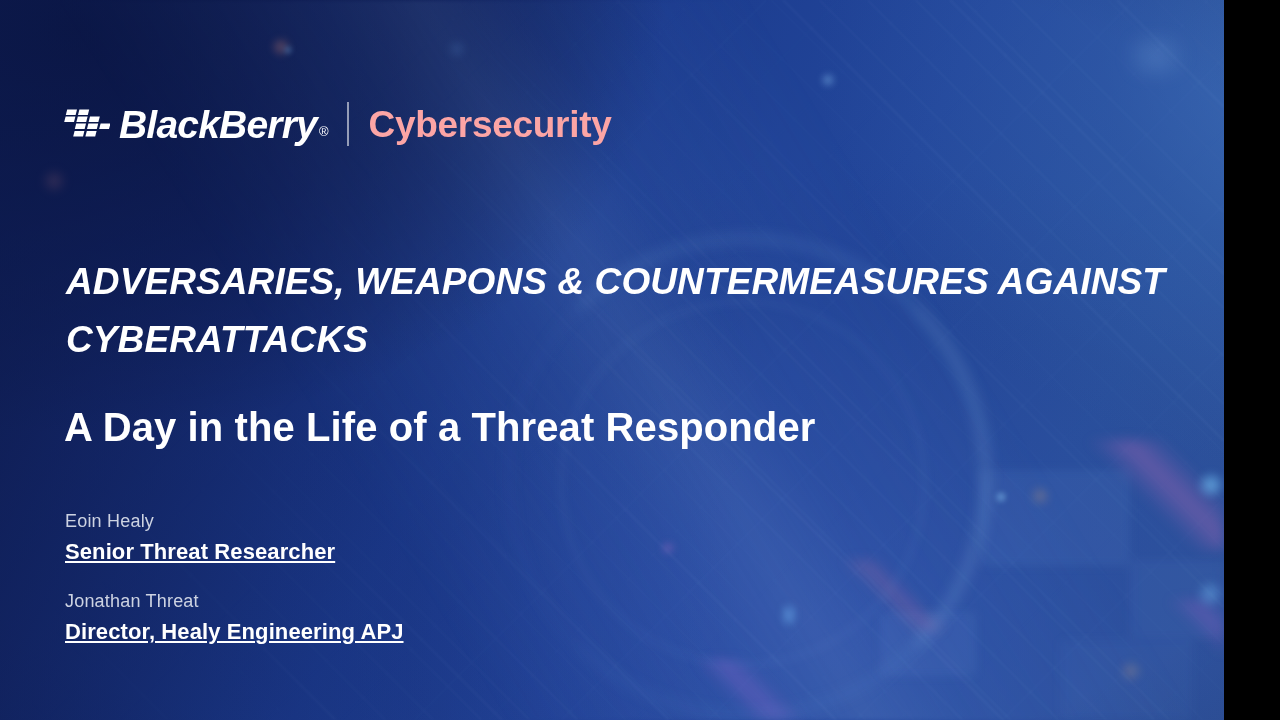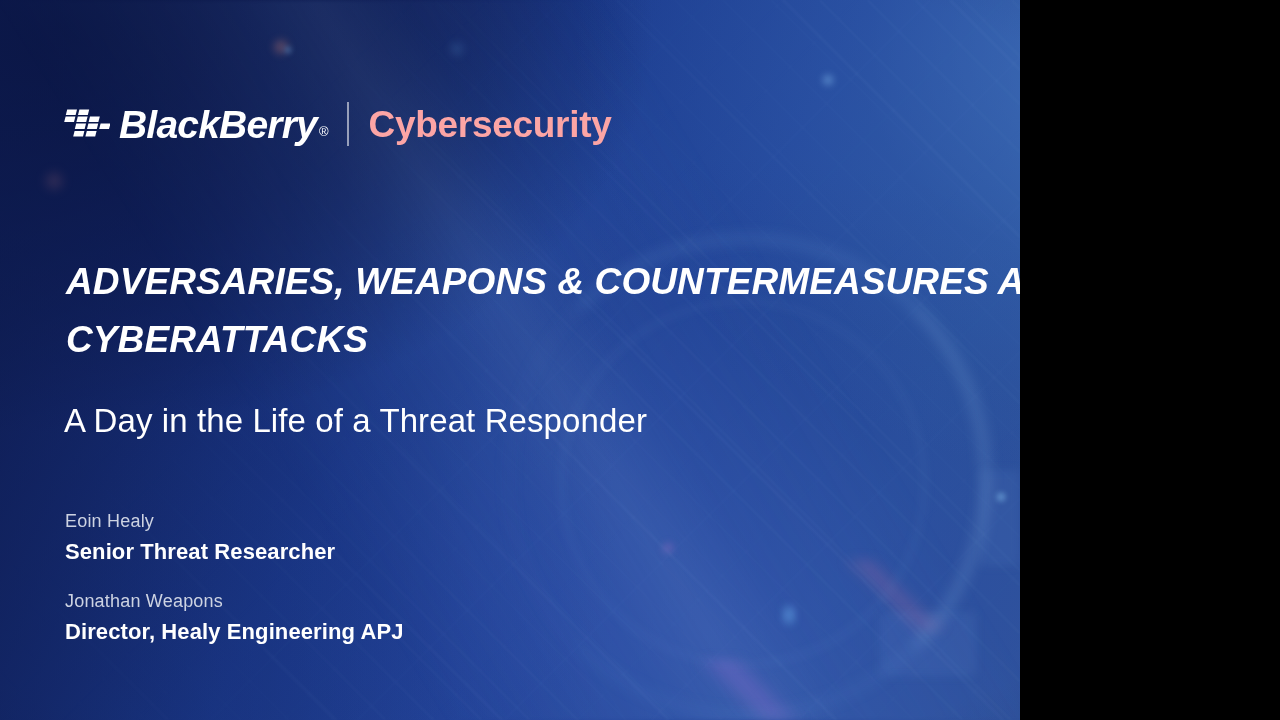--- a/index.html
+++ b/index.html
@@ -8,21 +8,21 @@
     padding: 0;
     background: #000;
   }
   body {
     font-family: "Liberation Sans", sans-serif;
   }
 
   
   .slide {
     position: relative;
-    width: 1020px;
+    width: 1224px;
     height: 720px;
     overflow: hidden;
     background: #17327d;
     user-select: none;
   }
 
   
   .bg-layer {
     position: absolute;
     inset: 0;
@@ -203,22 +203,22 @@
     letter-spacing: 0.1px;
     text-transform: uppercase;
   }
 
   
   .subtitle {
     position: absolute;
     left: 64px;
     top: 374px;
     color: #ffffff;
-    font-size: 33px;
-    font-weight: normal;
+    font-size: 40px;
+    font-weight: bold;
     line-height: 40px;
     letter-spacing: 0.1px;
   }
 
   
   .presenters {
     position: absolute;
     left: 65px;
     top: 506px;
   }
@@ -231,20 +231,21 @@
     font-weight: 300;
     line-height: 30px;
     letter-spacing: 0.2px;
   }
   .presenter-role {
     color: #ffffff;
     font-size: 22px;
     font-weight: bold;
     line-height: 32px;
     letter-spacing: 0.1px;
+    text-decoration: underline;
   }
 </style>
 </head>
 <body>
 
 <div class="slide">
 
   <div class="bg-layer bg-base"></div>
   <div class="bg-layer bg-sweep"></div>
   <div class="bg-layer bg-traces"></div>
@@ -302,19 +303,19 @@
     <h1 class="title">Adversaries, Weapons &amp; Countermeasures Against Cyberattacks</h1>
 
     <h2 class="subtitle">A Day in the Life of a Threat Responder</h2>
 
     <div class="presenters">
       <div class="presenter">
         <div class="presenter-name">Eoin Healy</div>
         <div class="presenter-role">Senior Threat Researcher</div>
       </div>
       <div class="presenter">
-        <div class="presenter-name">Jonathan Weapons</div>
+        <div class="presenter-name">Jonathan Threat</div>
         <div class="presenter-role">Director, Healy Engineering APJ</div>
       </div>
     </div>
 
   </div>
 </div>
 
 </body></html>

